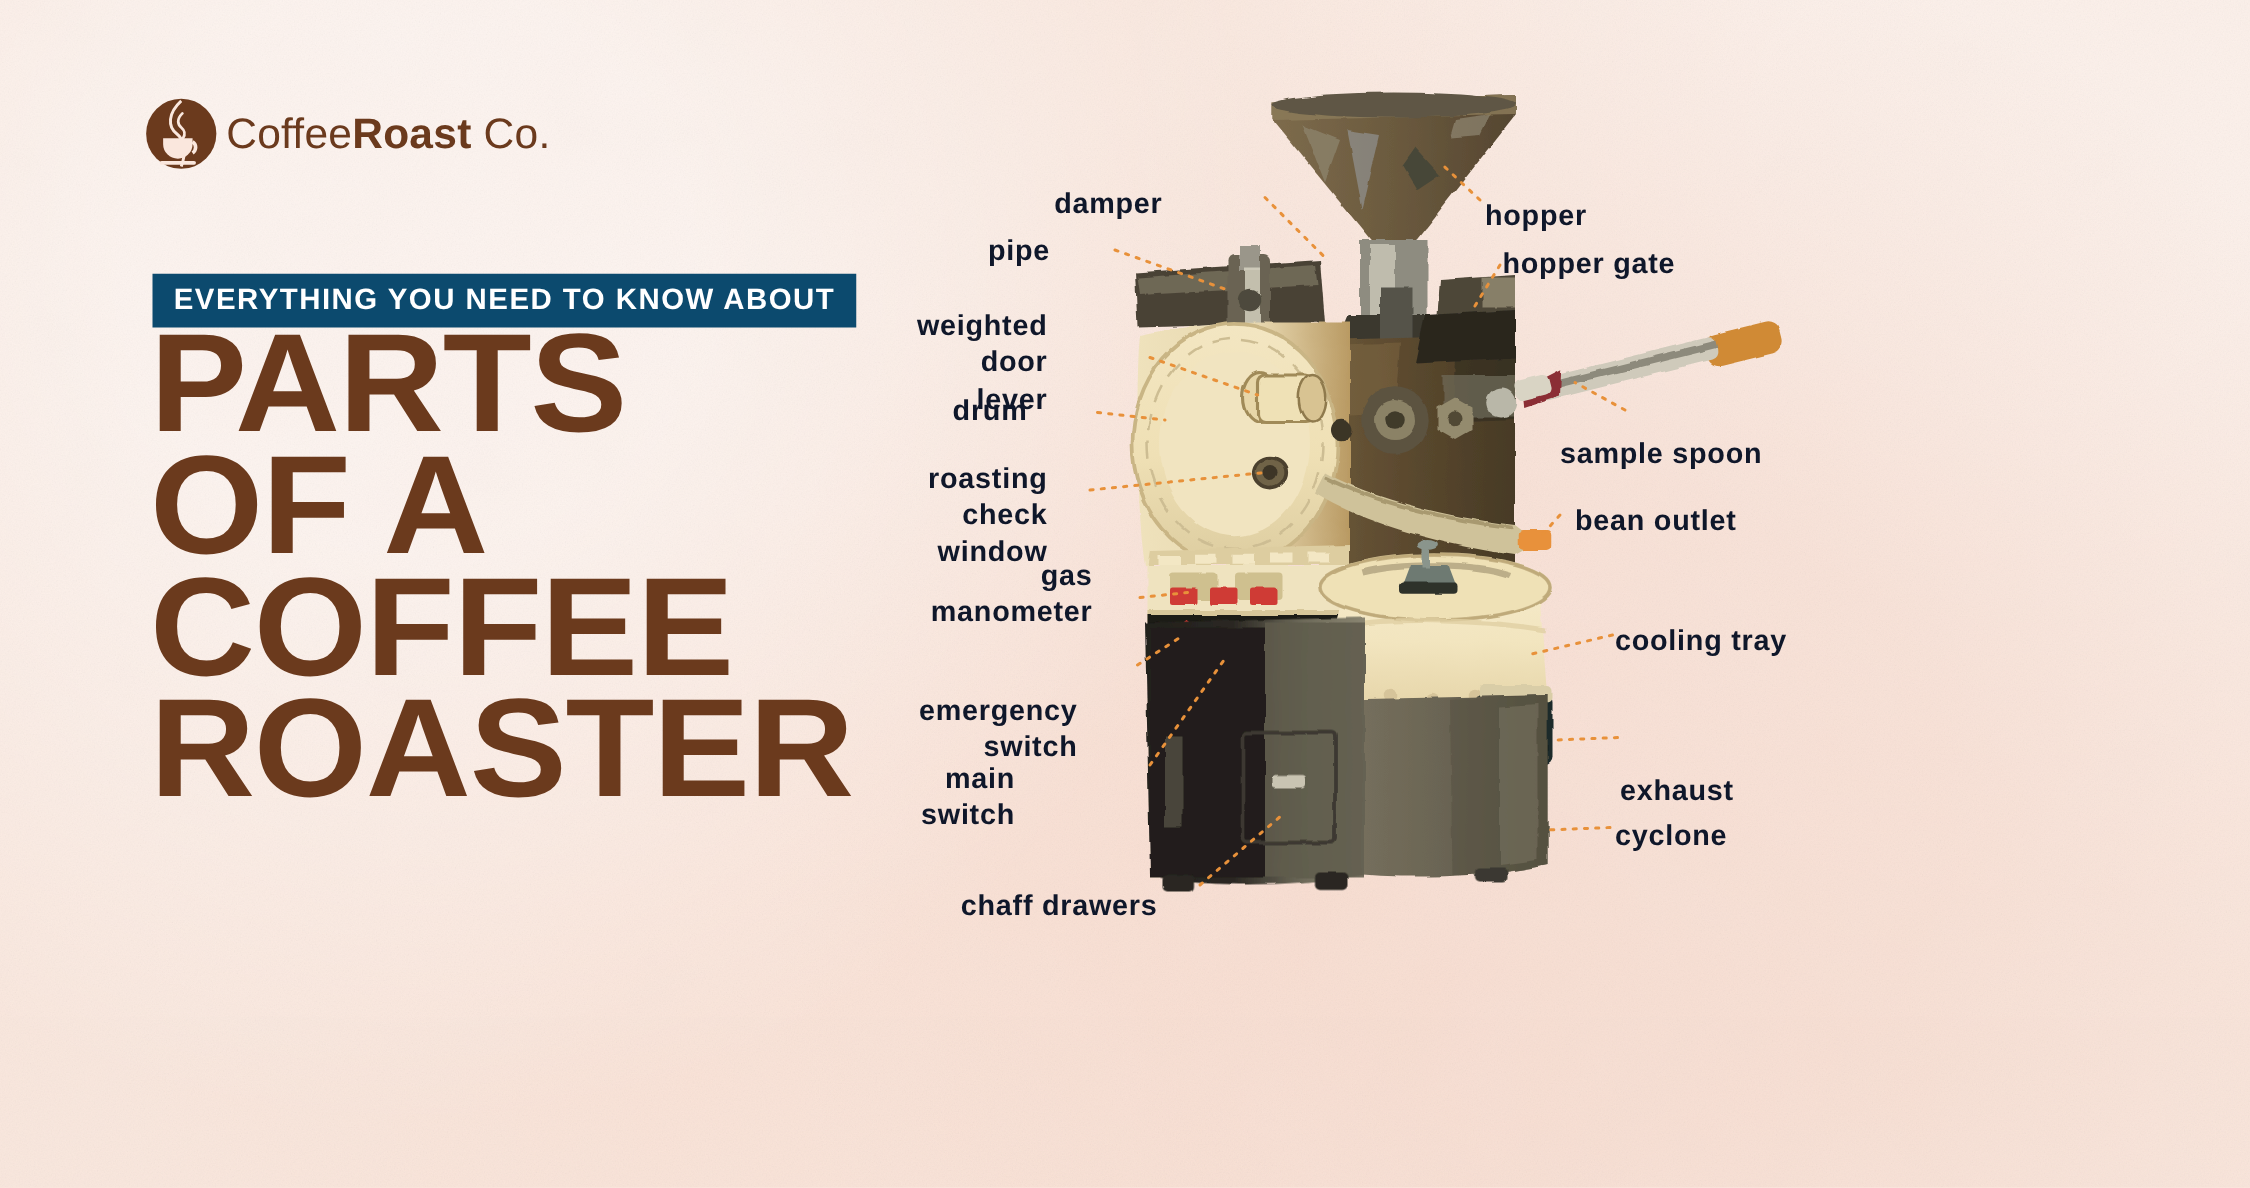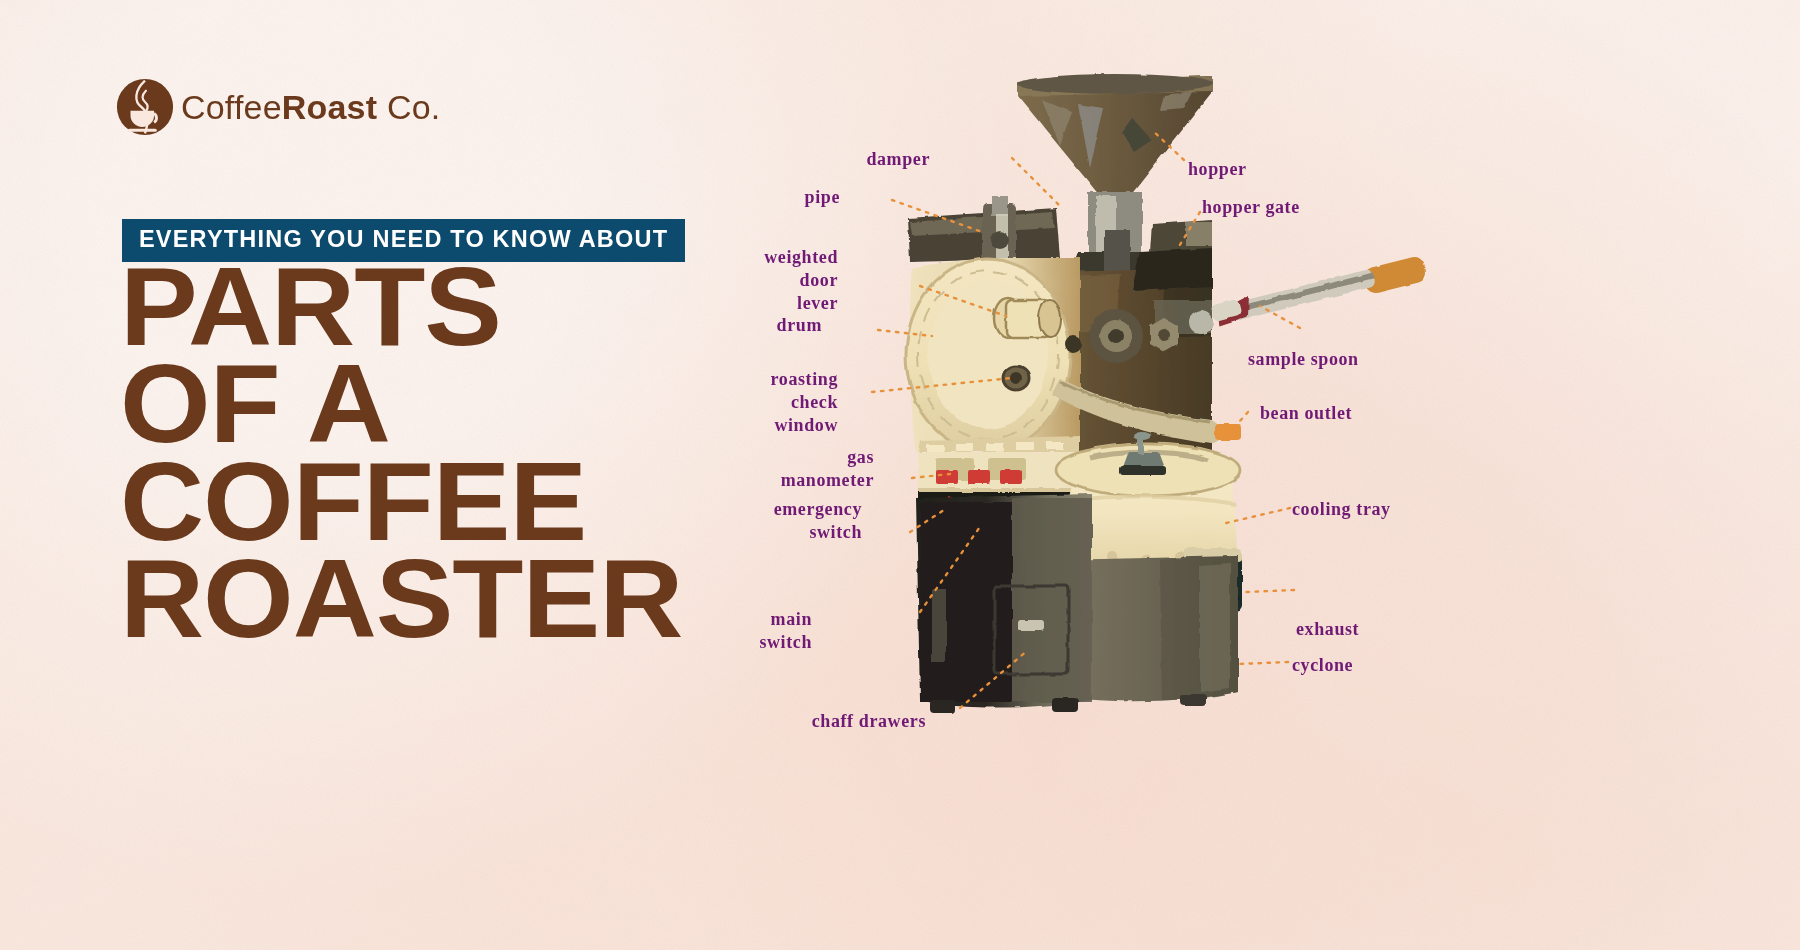--- a/index.html
+++ b/index.html
@@ -59,23 +59,23 @@
   .headline div { white-space:nowrap; }
 
   
   .right { position:absolute; left:760px; top:0; width:1040px; height:950px; }
   .stage { position:absolute; inset:0; }
   .stage svg { position:absolute; left:0; top:0; }
 
   
   .label {
     position:absolute;
-    color:#701a75;
-    font-family:Liberation Serif, serif;
-    font-size:18px;
+    color:#0f172a;
+    font-family:Liberation Sans, sans-serif;
+    font-size:23px;
     font-weight:700;
     letter-spacing:.6px;
     line-height:1.28;
     white-space:pre-line;
   }
   .label.r { text-align:right; }
   .label.l { text-align:left; }
 </style>
 </head>
 <body>
@@ -382,21 +382,21 @@
     <div class="label r" style="right:870px; top:148px;">damper</div>
     <div class="label r" style="right:960px; top:186px;">pipe</div>
     <div class="label r" style="right:962px; top:246px;">weighted
 door lever</div>
     <div class="label r" style="right:978px; top:314px;">drum</div>
     <div class="label r" style="right:962px; top:368px;">roasting
 check
 window</div>
     <div class="label r" style="right:926px; top:446px;">gas
 manometer</div>
-    <div class="label r" style="right:938px; top:498px;">emergency
+    <div class="label r" style="right:938px; top:554px;">emergency
 switch</div>
     <div class="label r" style="right:988px; top:608px;">main switch</div>
     <div class="label r" style="right:874px; top:710px;">chaff drawers</div>
 
     <div class="label l" style="left:428px; top:158px;">hopper</div>
     <div class="label l" style="left:442px; top:196px;">hopper gate</div>
     <div class="label l" style="left:488px; top:328px;margin-top:20px;">sample spoon</div>
     <div class="label l" style="left:500px; top:402px;">bean outlet</div>
     <div class="label l" style="left:532px; top:498px;">cooling tray</div>
     <div class="label l" style="left:536px; top:582px;margin-top:36px;">exhaust</div>

